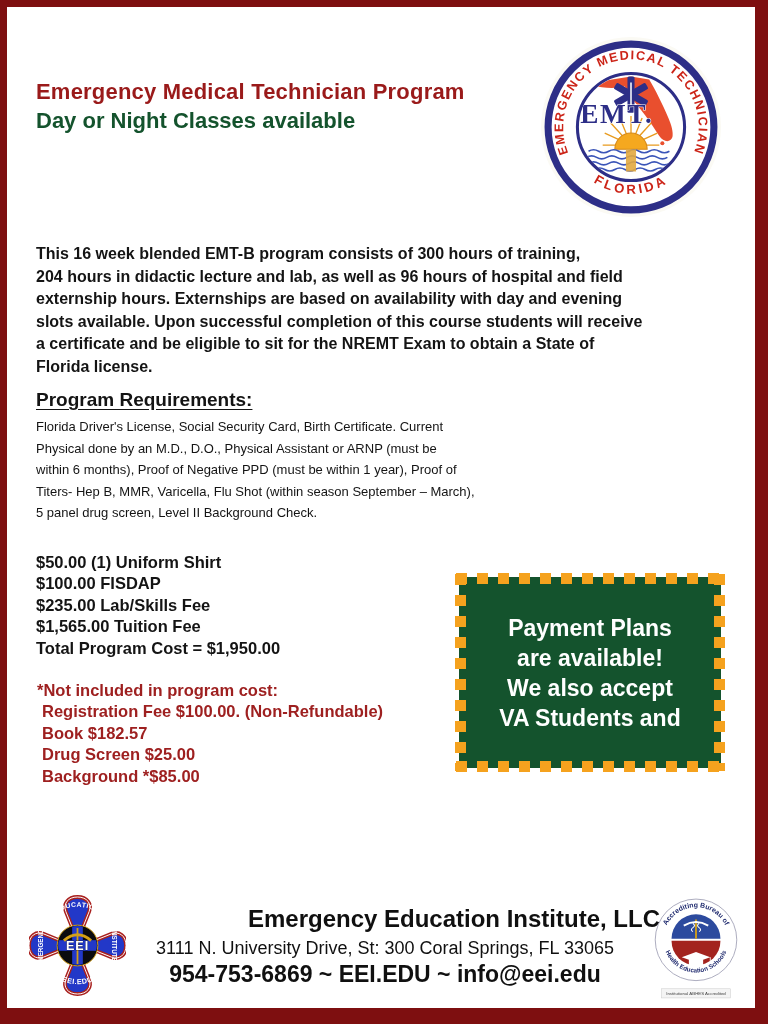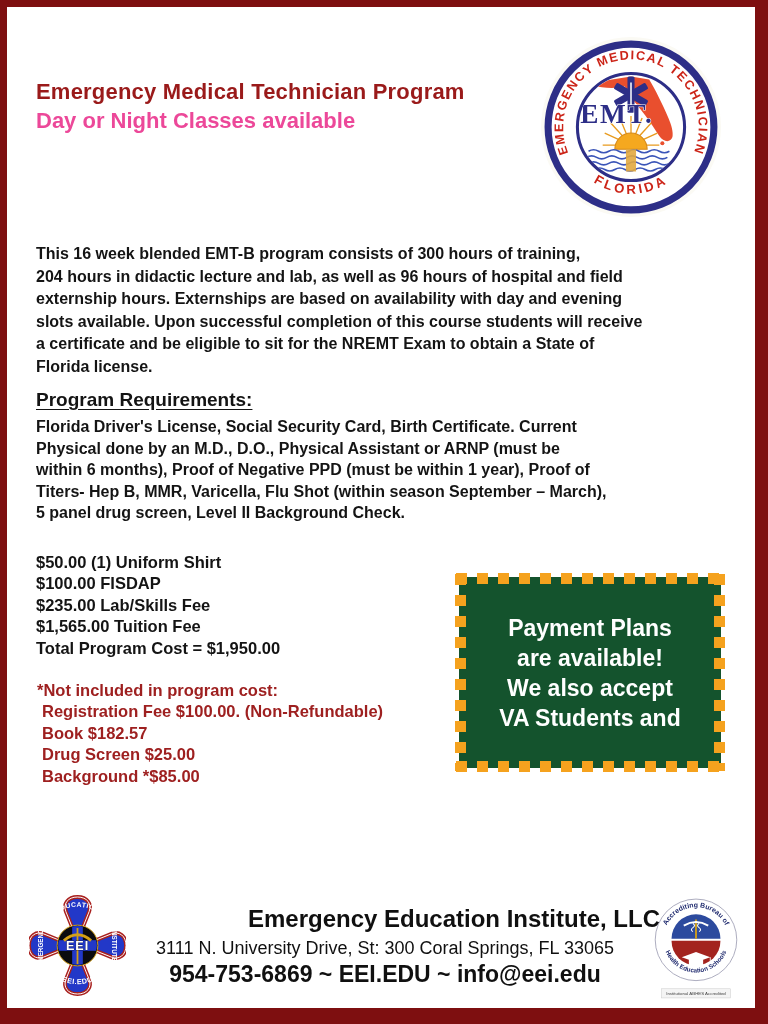--- a/index.html
+++ b/index.html
@@ -10,34 +10,34 @@
   .frame{
     position:absolute;inset:0;border-style:solid;border-color:#7E0F10;
     border-width:7px 13px 16px 7px;pointer-events:none;z-index:60;
   }
   .title{
     position:absolute;left:36px;top:79px;font-size:22px;font-weight:bold;
     color:#9A1A1A;letter-spacing:0.2px;white-space:nowrap;
   }
   .subtitle{
     position:absolute;left:36px;top:108px;font-size:22px;font-weight:bold;
-    color:#ec4899;white-space:nowrap;
+    color:#14532d;white-space:nowrap;
   }
   .emt-patch{position:absolute;left:540px;top:36px;width:182px;height:182px;}
   .intro{
     position:absolute;left:36px;top:243px;width:690px;font-size:16px;
     font-weight:bold;line-height:22.5px;color:#141414;white-space:pre-line;
   }
   .req-heading{
     position:absolute;left:36px;top:389px;font-size:19px;font-weight:bold;
     color:#141414;text-decoration:underline;text-underline-offset:3px;
   }
   .req-body{
-    position:absolute;left:36px;top:416px;width:690px;font-size:16px;
-    font-weight:bold;line-height:21.5px;color:#141414;white-space:pre-line;
+    position:absolute;left:36px;top:416px;width:690px;font-size:13px;
+    font-weight:normal;line-height:21.5px;color:#141414;white-space:pre-line;
   }
   .fees{position:absolute;left:36px;top:552px;font-size:16.5px;font-weight:bold;
     color:#141414;line-height:21.4px;}
   .not-included{
     position:absolute;left:37px;top:680px;font-size:16.5px;font-weight:bold;
     color:#9E2020;line-height:21.4px;
   }
   .not-included .line{padding-left:5px;}
   .payment-box{
     position:absolute;left:459px;top:577px;width:262px;height:191px;

